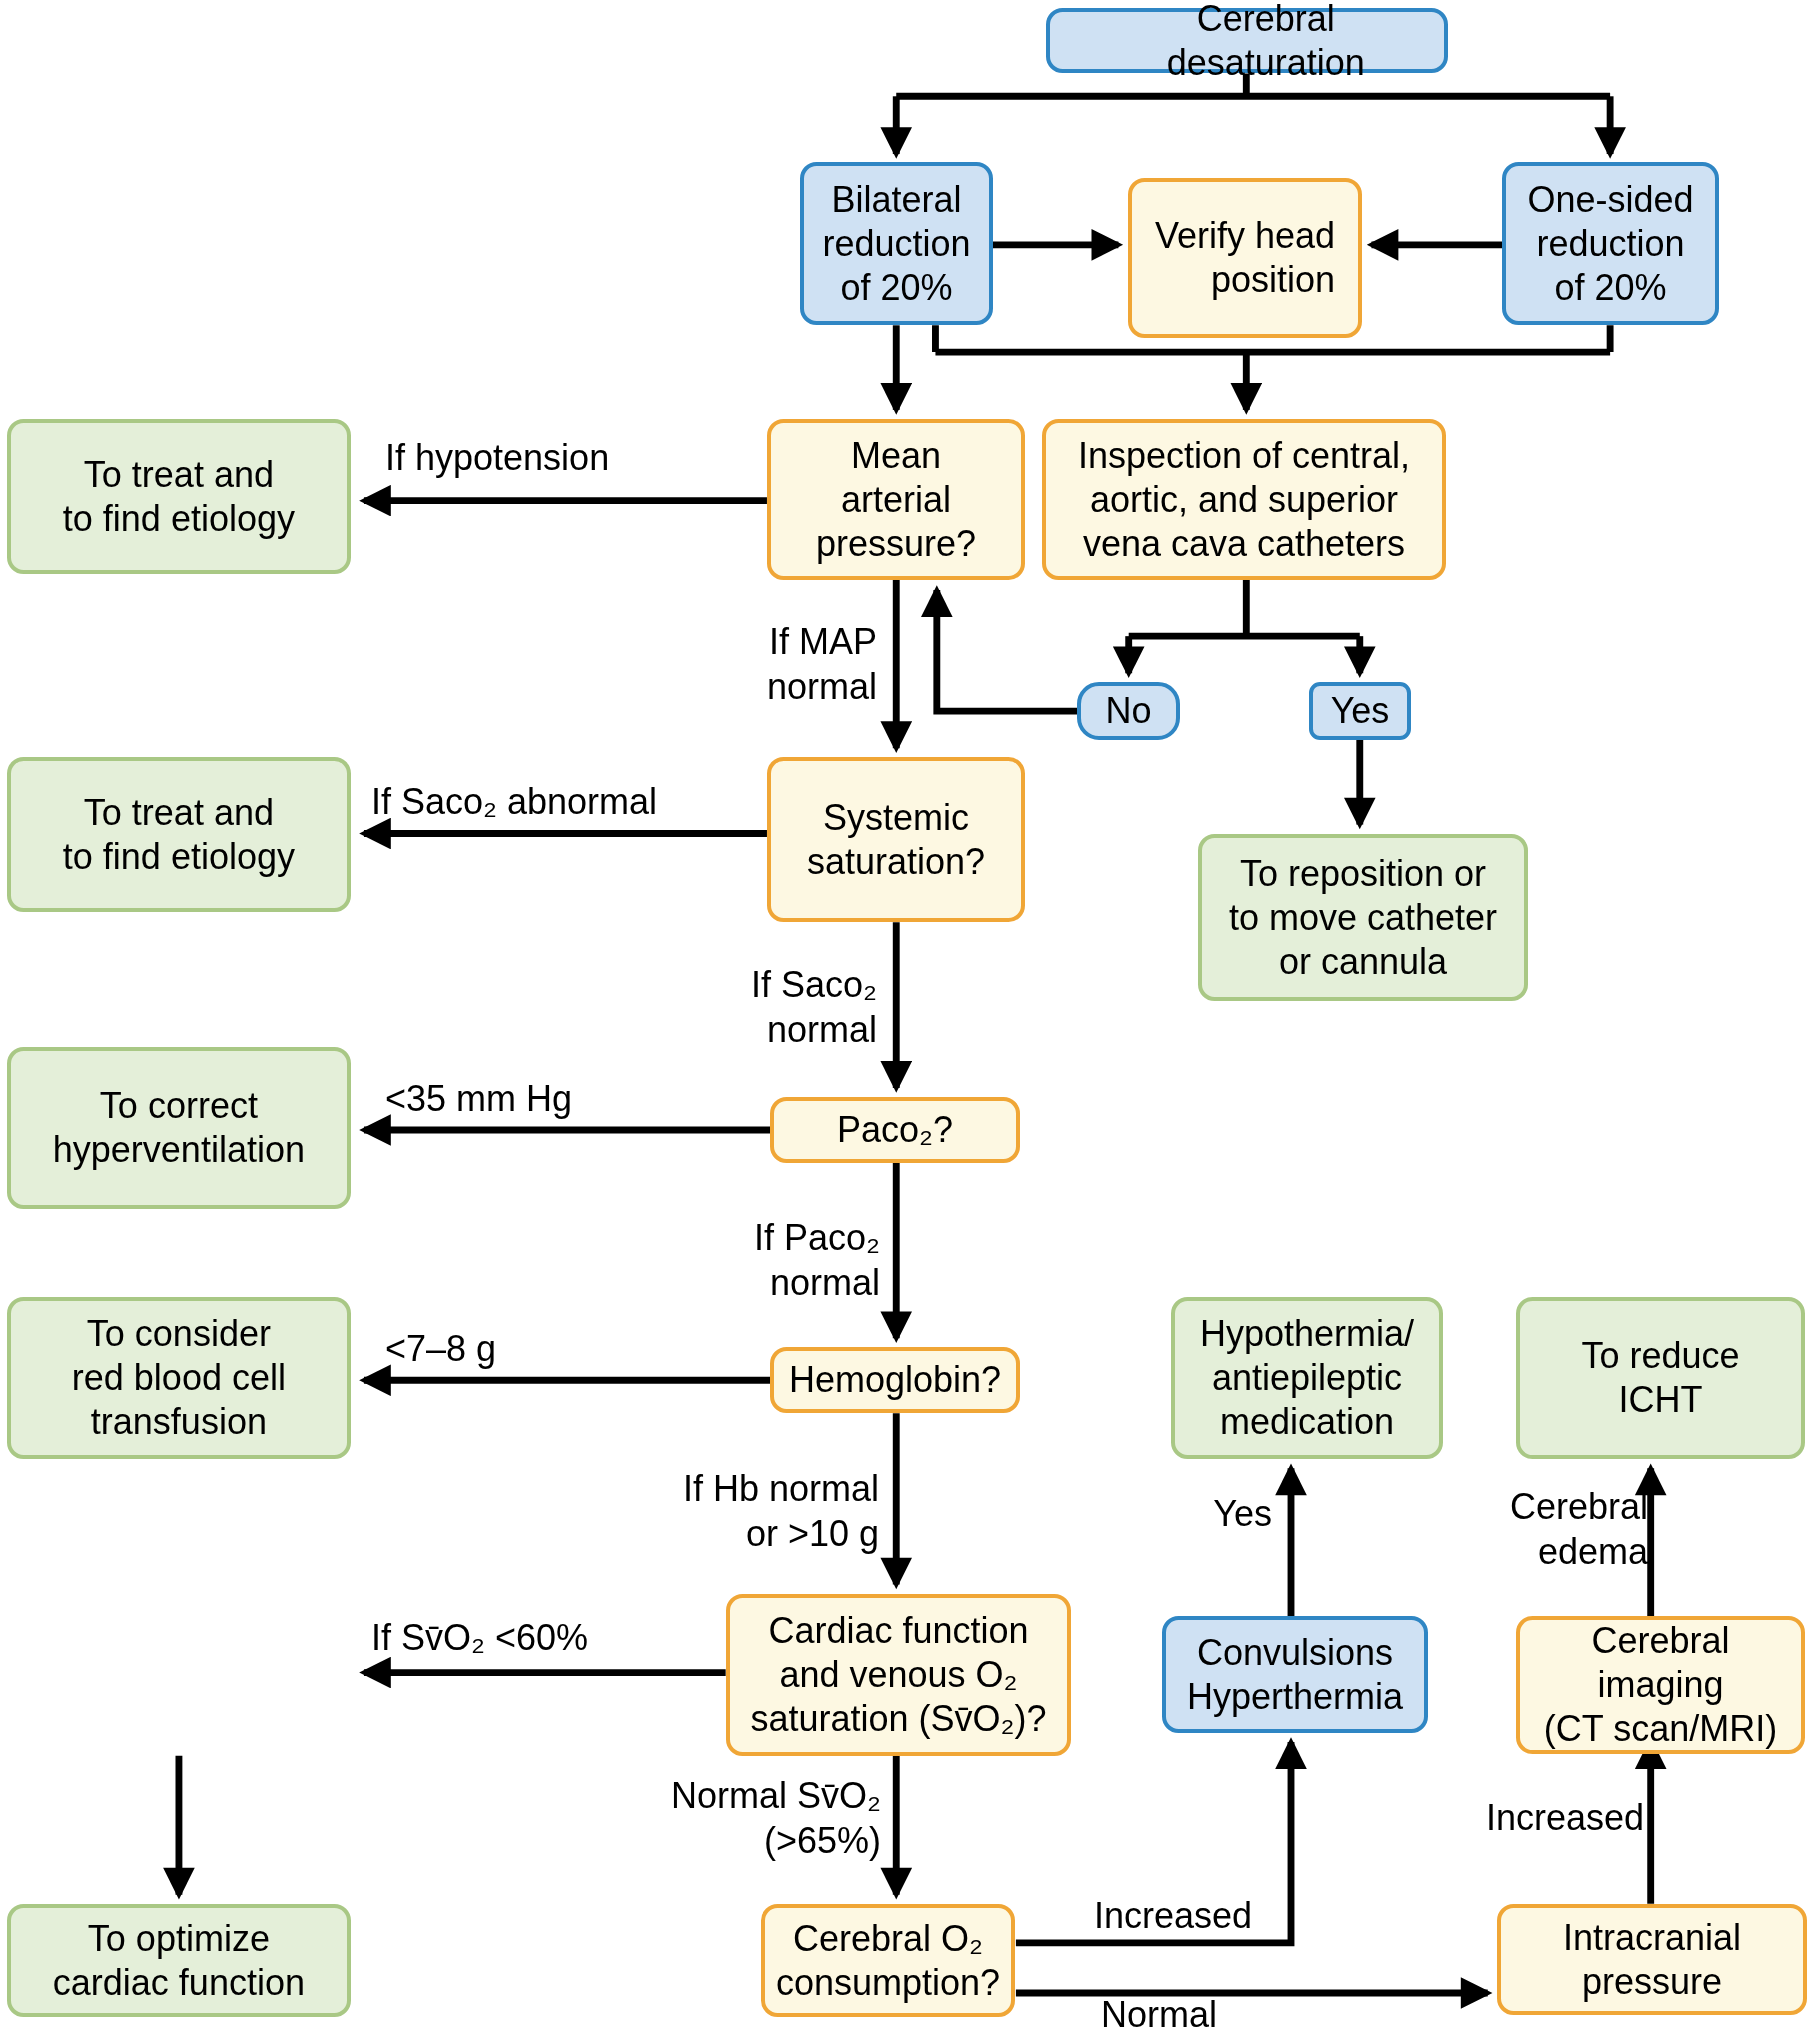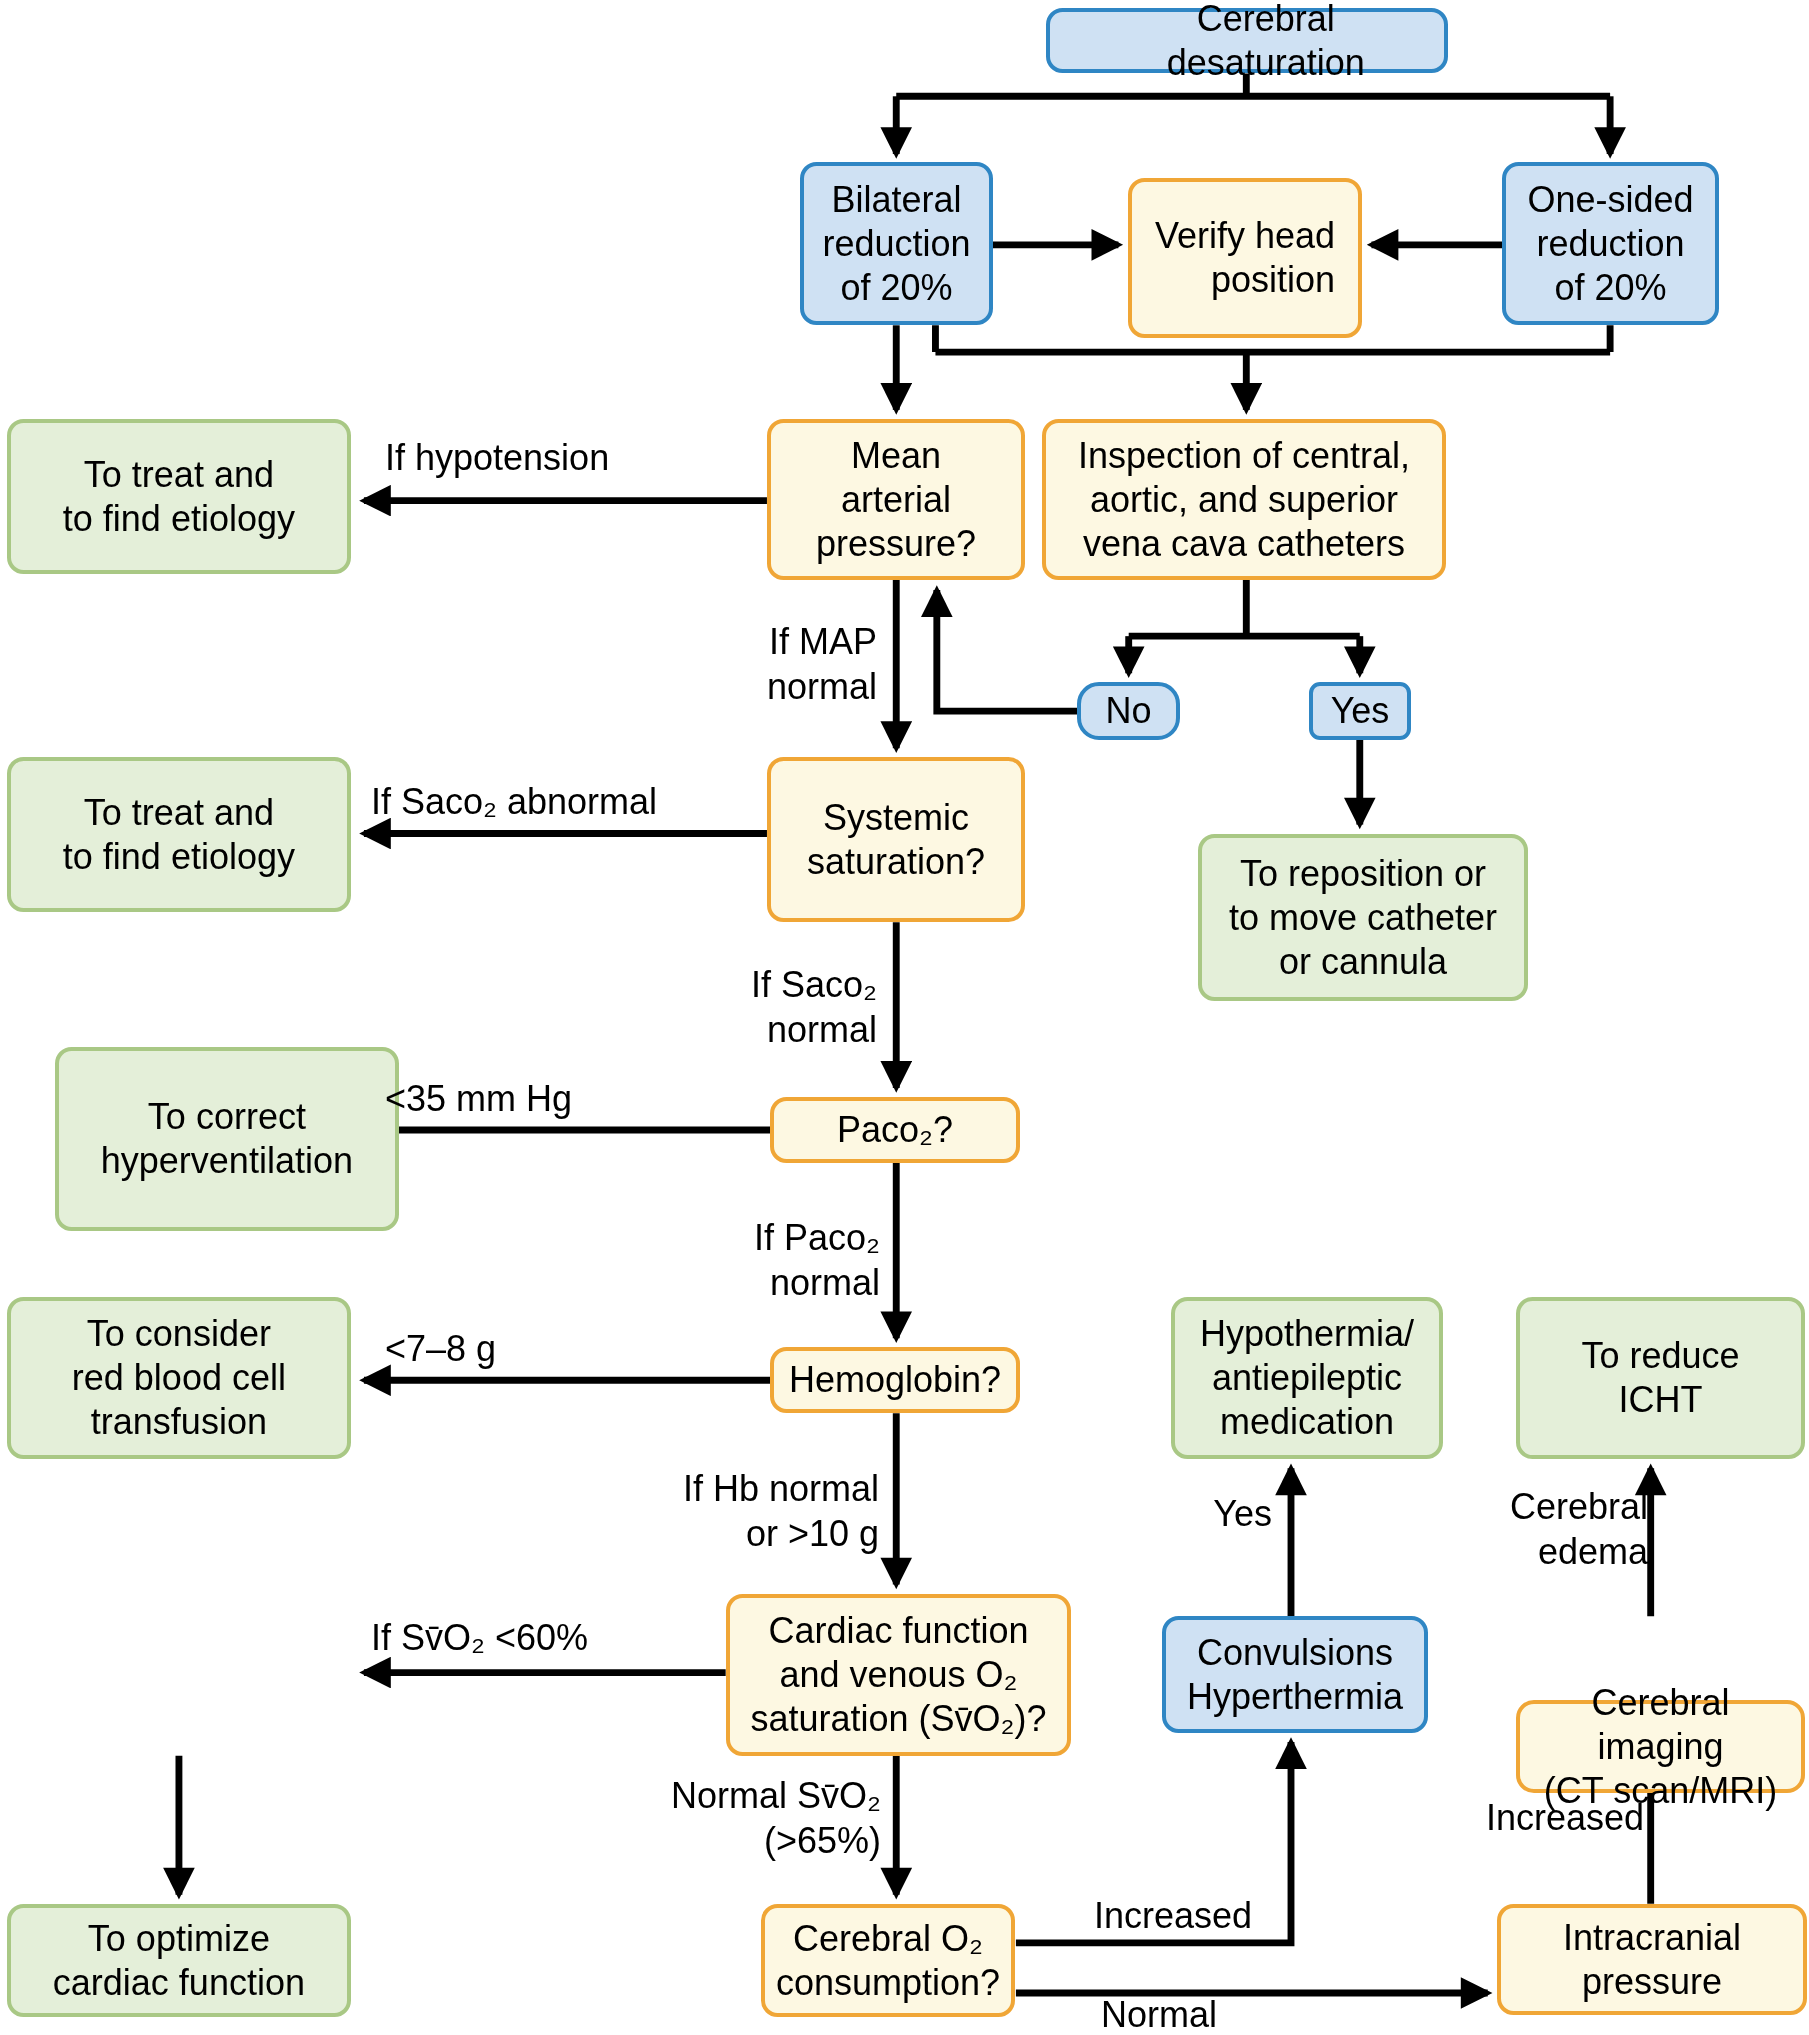--- a/index.html
+++ b/index.html
@@ -79,38 +79,38 @@
 vena cava catheters</div>
   <div class="node blue" style="left:1077px;top:682px;width:103px;height:58px;border-radius:22px;">No</div>
   <div class="node blue" style="left:1309px;top:682px;width:102px;height:58px;border-radius:11px;">Yes</div>
   <div class="node green" style="left:6.9px;top:757px;width:344px;height:155px;">To treat and
 to find etiology</div>
   <div class="node yellow" style="left:767px;top:757px;width:258px;height:165px;">Systemic
 saturation?</div>
   <div class="node green" style="left:1198px;top:834px;width:330px;height:167px;">To reposition or
 to move catheter
 or cannula</div>
-  <div class="node green" style="left:6.9px;top:1047px;width:344px;height:184px;margin-left:48px;">To correct
+  <div class="node green" style="left:6.9px;top:1047px;width:344px;height:162px;">To correct
 hyperventilation</div>
   <div class="node yellow" style="left:770px;top:1097px;width:250px;height:66px;">Paco₂?</div>
   <div class="node green" style="left:6.9px;top:1297px;width:344px;height:162px;">To consider
 red blood cell
 transfusion</div>
   <div class="node yellow" style="left:770px;top:1347px;width:250px;height:66px;">Hemoglobin?</div>
   <div class="node green" style="left:1171px;top:1297px;width:272px;height:162px;">Hypothermia/
 antiepileptic
 medication</div>
   <div class="node green" style="left:1516px;top:1297px;width:289px;height:162px;">To reduce
 ICHT</div>
   <div class="node yellow" style="left:726px;top:1594px;width:345px;height:162px;">Cardiac function
 and venous O₂
 saturation (Sv̄O₂)?</div>
   <div class="node blue" style="left:1162px;top:1616px;width:266px;height:117px;">Convulsions
 Hyperthermia</div>
-  <div class="node yellow" style="left:1516px;top:1700px;width:289px;height:93px;border-radius:18px;">Cerebral imaging
+  <div class="node yellow" style="left:1516px;top:1616px;width:289px;height:138px;">Cerebral imaging
 (CT scan/MRI)</div>
   <div class="node green" style="left:6.9px;top:1904px;width:344px;height:113px;">To optimize
 cardiac function</div>
   <div class="node yellow" style="left:761px;top:1904px;width:254px;height:113px;">Cerebral O₂
 consumption?</div>
   <div class="node yellow" style="left:1497px;top:1904px;width:310px;height:111px;">Intracranial
 pressure</div>
 
   <div class="lbl center" style="left:385px;top:435px;width:323px;">If hypotension</div>
   <div class="lbl right" style="left:688px;top:619px;width:189px;">If MAP

